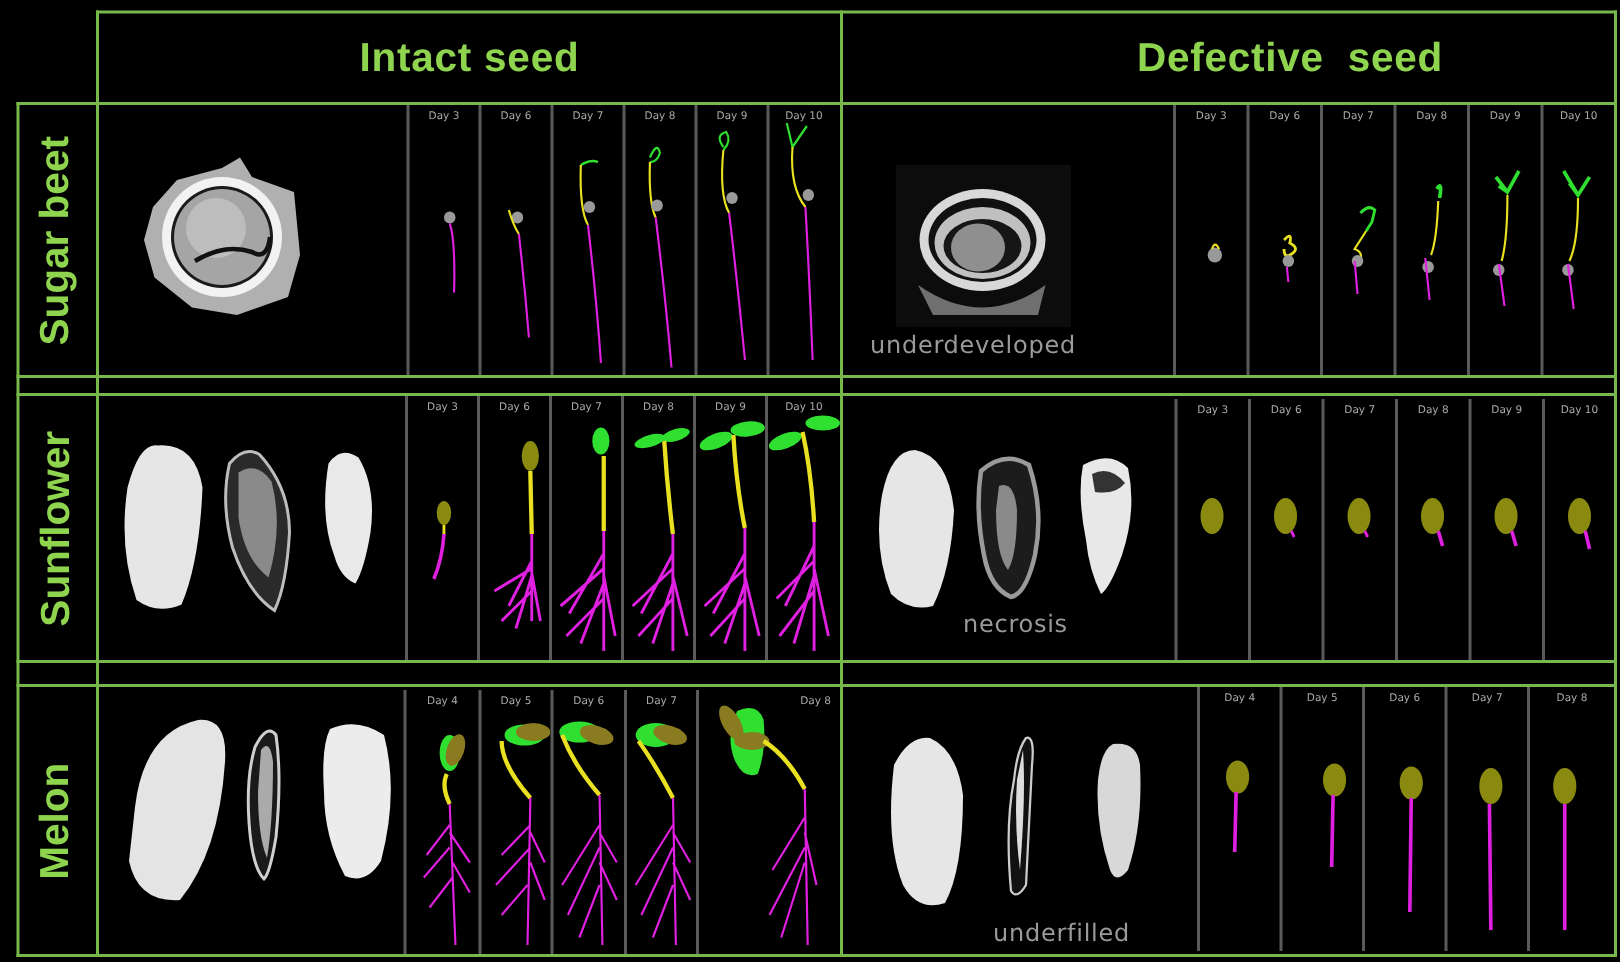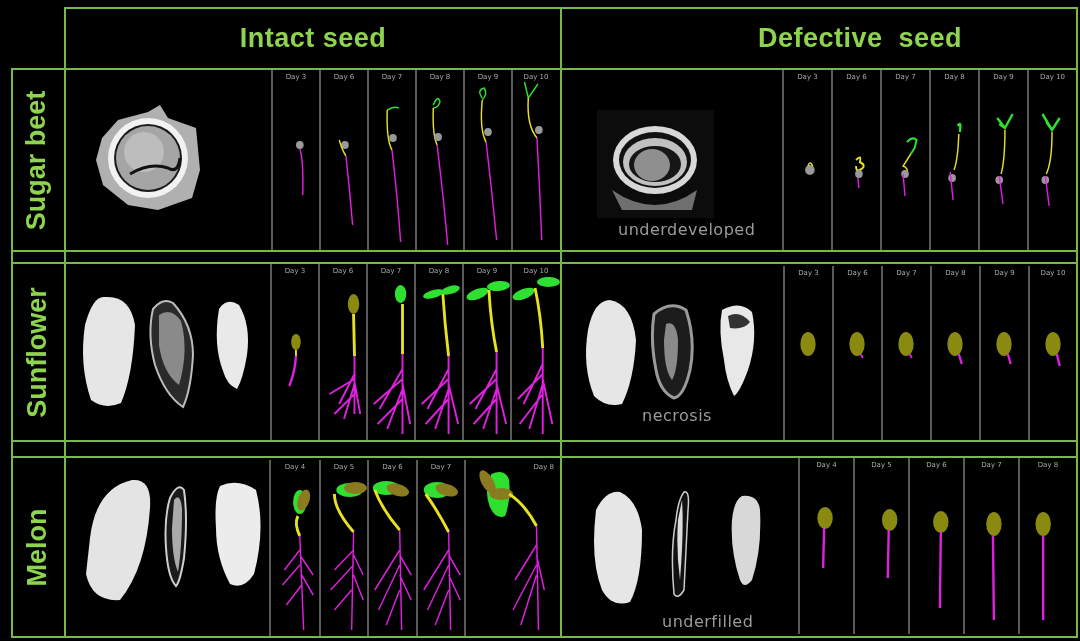--- a/index.html
+++ b/index.html
@@ -113,21 +113,21 @@
 
 <svg class="seedimg" style="left:597px;top:110px;" width="117" height="108" viewBox="0 0 117 108">
   <rect x="0" y="0" width="117" height="108" fill="#0c0c0c"></rect>
   <ellipse cx="58" cy="50" rx="42" ry="34" fill="#d8d8d8"></ellipse>
   <ellipse cx="58" cy="50" rx="36" ry="28" fill="#111"></ellipse>
   <ellipse cx="58" cy="52" rx="32" ry="24" fill="#c0c0c0"></ellipse>
   <ellipse cx="58" cy="54" rx="26" ry="18" fill="#161616"></ellipse>
   <ellipse cx="55" cy="55" rx="18" ry="16" fill="#8f8f8f"></ellipse>
   <path d="M15 80 Q58 110 100 80 L95 100 L25 100 Z" fill="#9a9a9a" opacity="0.7"></path>
 </svg>
-<div class="defect" style="left:618px;top:220px;">underdeveloped</div>
+<div class="defect" style="left:580px;top:220px;">underdeveloped</div>
 
 <div class="strip" style="left:782px;top:70px;width:294px;height:180px;">
   <div class="frame" style="width:49px;">
       <div class="day">Day 3</div>
     <svg viewBox="0 0 49 180" preserveAspectRatio="none">
         <circle cx="27" cy="100" r="5" fill="#999"></circle>
         <path d="M25 96 Q27 90 30 96" stroke="#e8e020" stroke-width="1.5" fill="none"></path>
       </svg>
     </div>
   <div class="frame" style="width:49px;">

